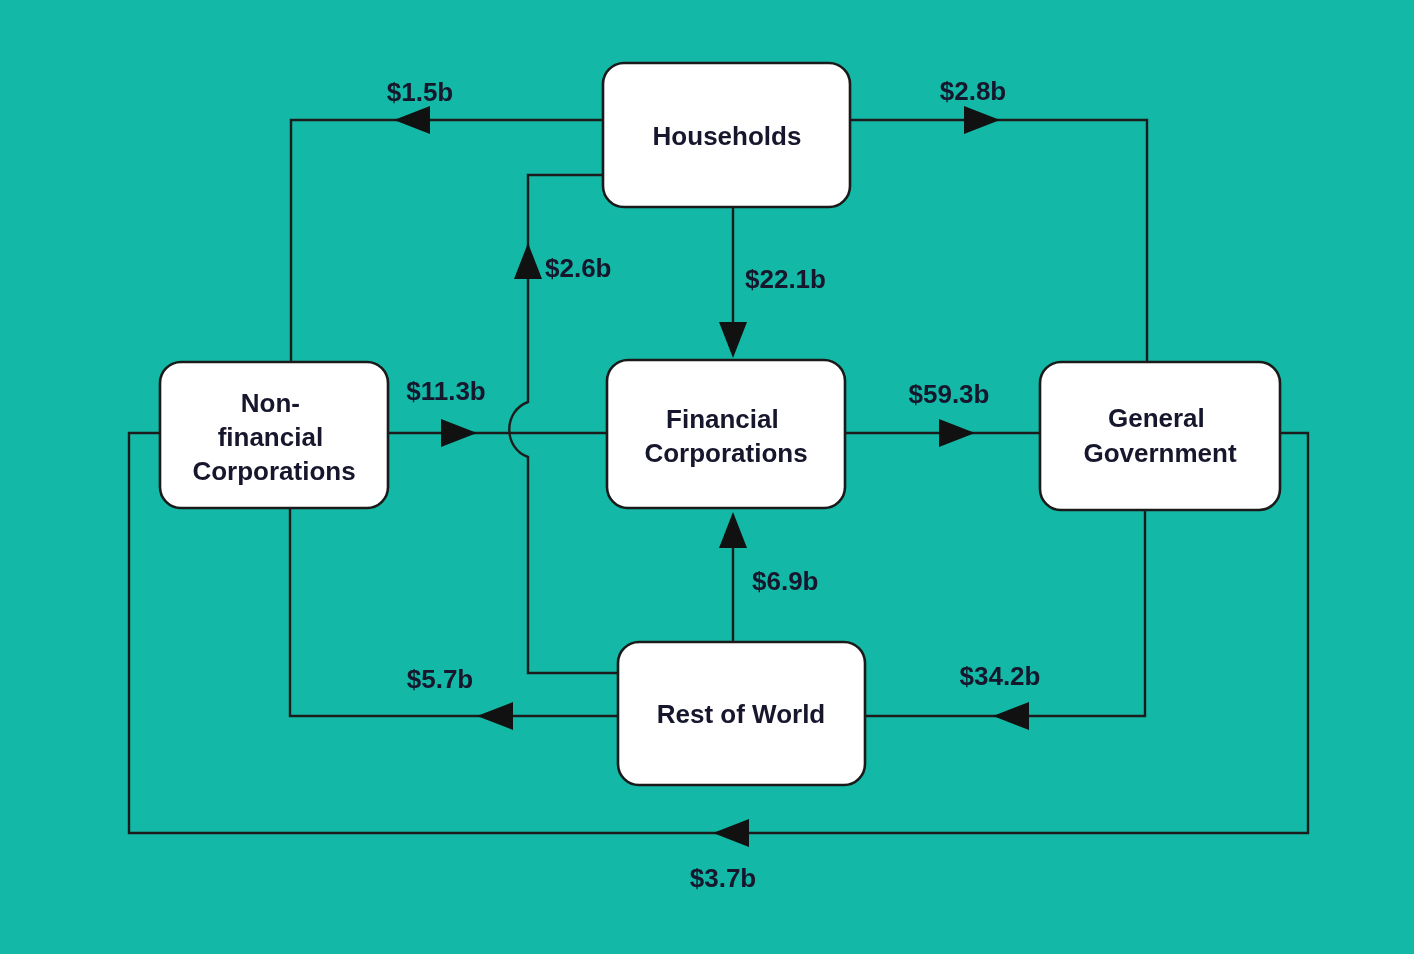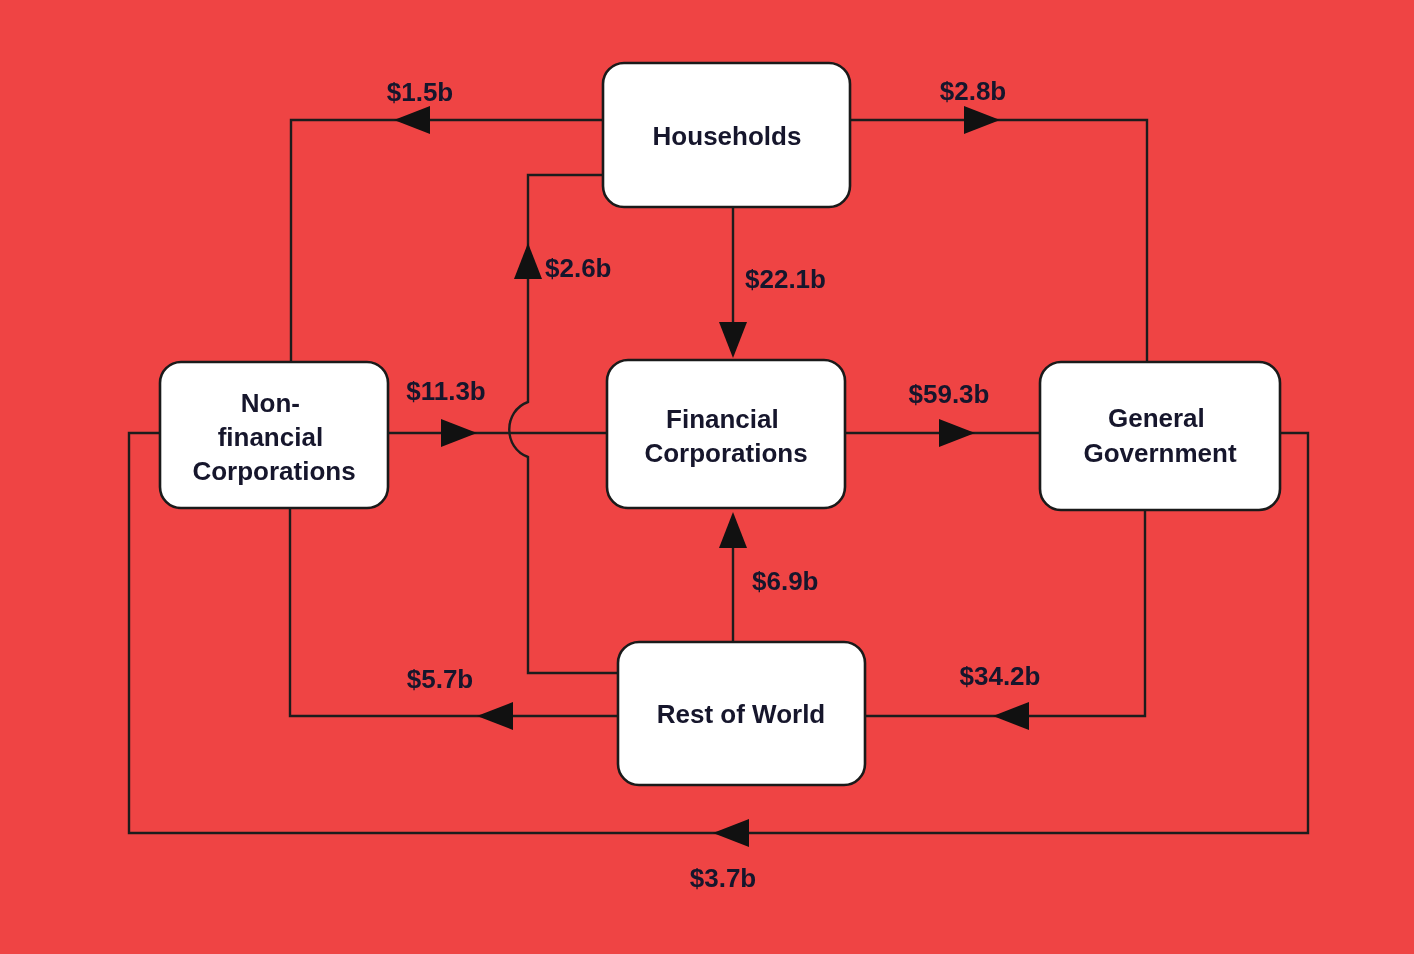--- a/index.html
+++ b/index.html
@@ -4,21 +4,21 @@
 <style>
   html, body {
     margin: 0;
     padding: 0;
     background: #ffffff;
   }
   .canvas {
     position: relative;
     width: 1414px;
     height: 954px;
-    background: #ef4444;
+    background: #14b8a6;
     overflow: hidden;
     font-family: "Liberation Sans", sans-serif;
   }
   svg {
     display: block;
   }
   .node-box {
     fill: #ffffff;
     stroke: #1a1a1a;
     stroke-width: 2.6;

